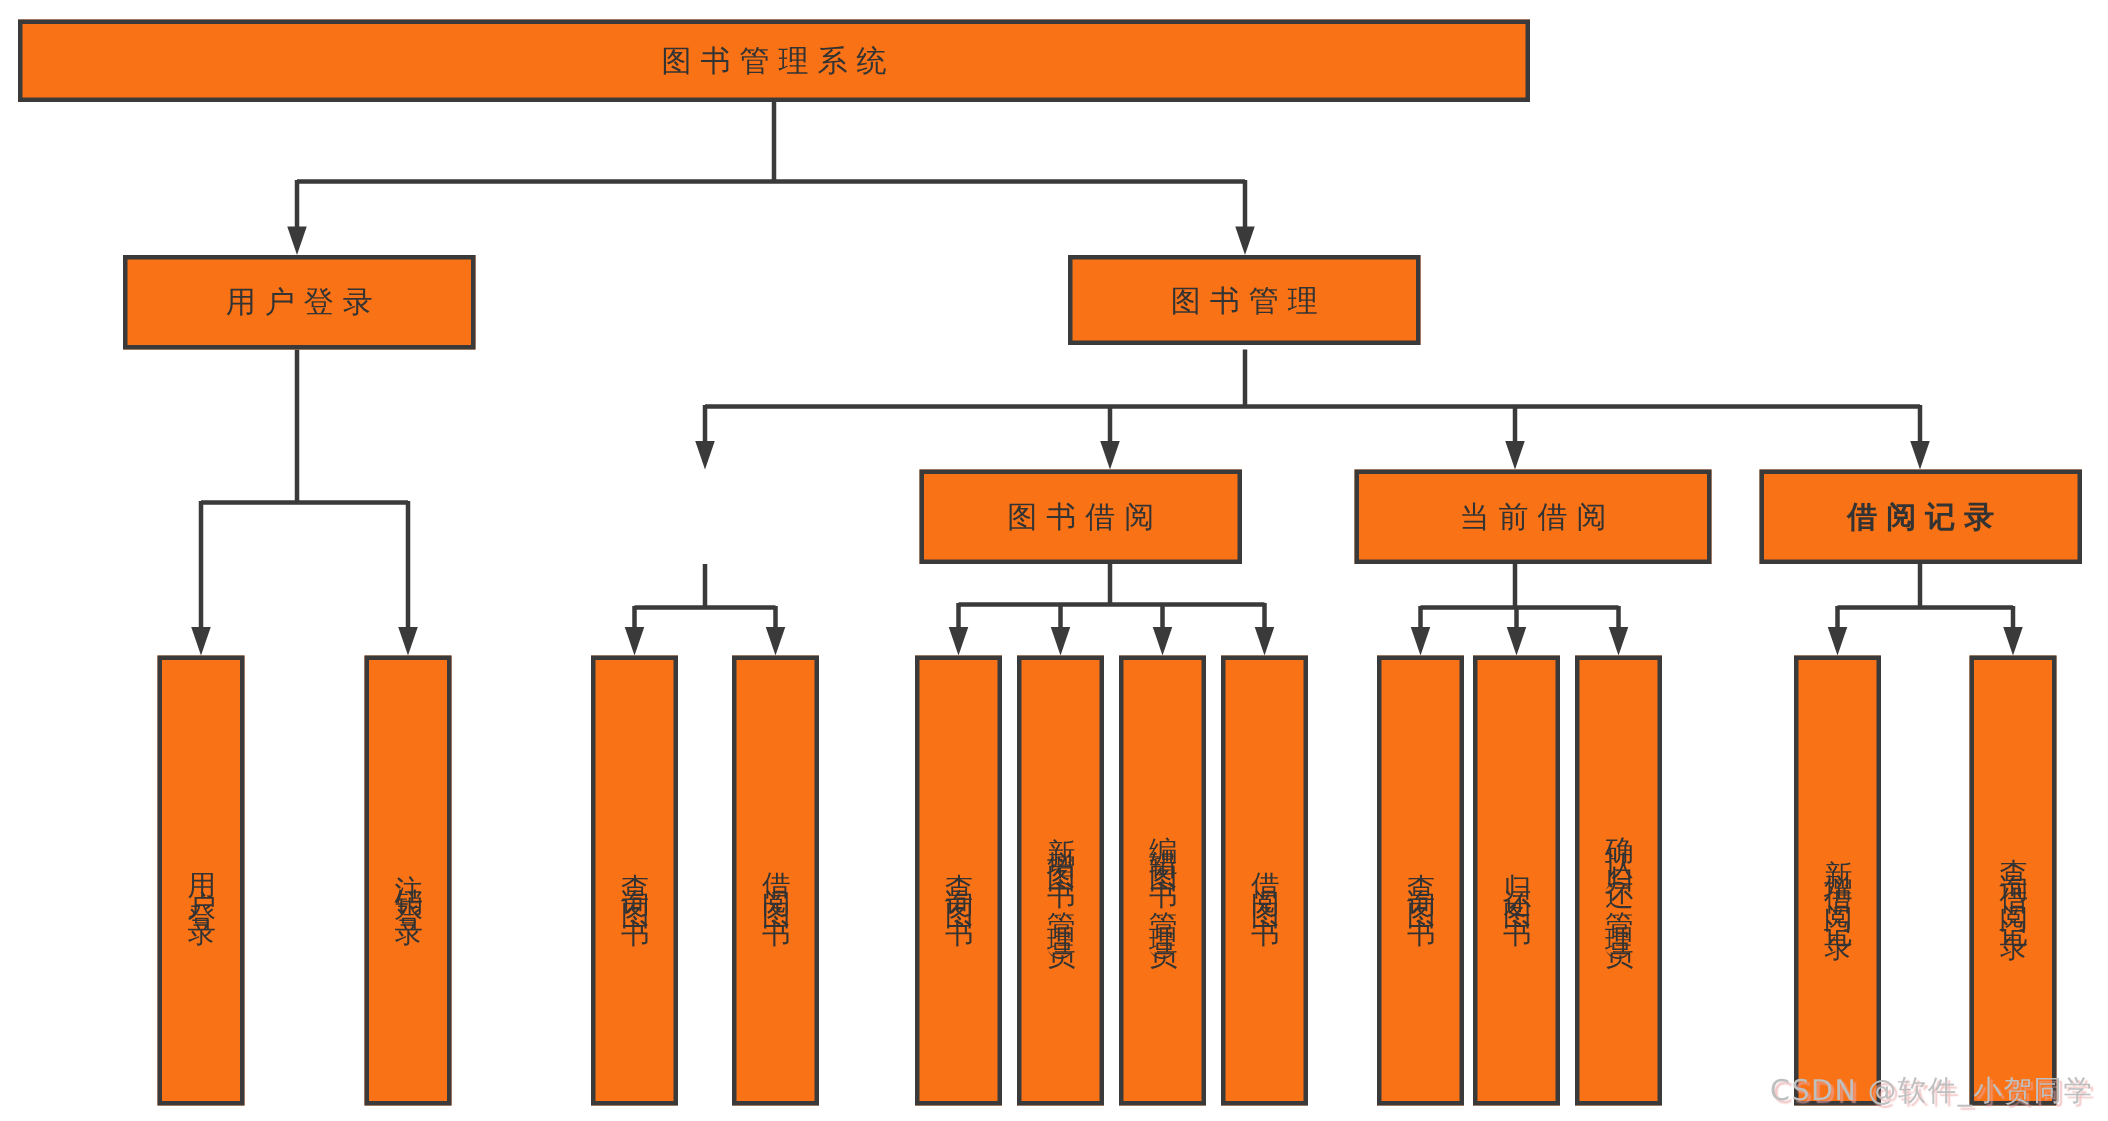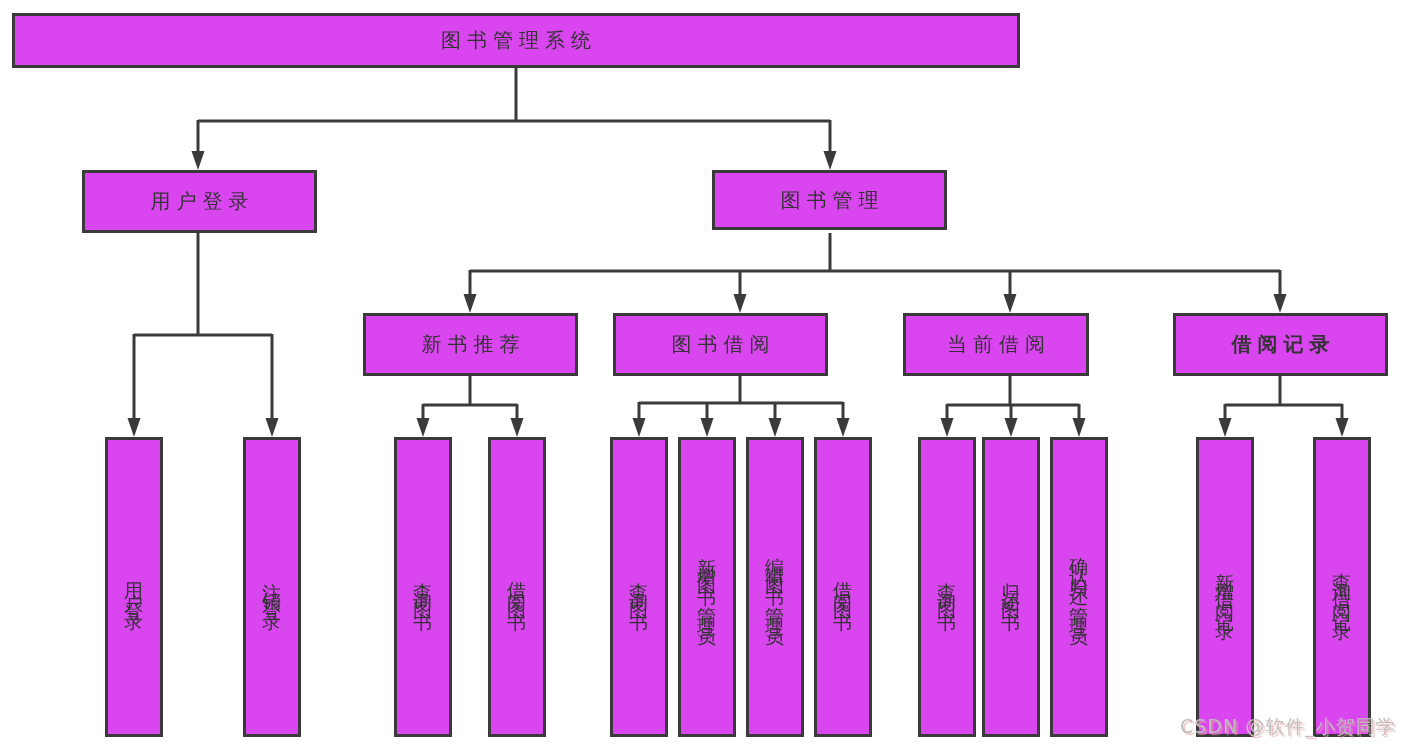--- a/index.html
+++ b/index.html
@@ -19,21 +19,21 @@
     position: absolute;
     left: 0;
     top: 0;
     width: 1405px;
     height: 747px;
   }
   .box {
     position: absolute;
     box-sizing: border-box;
     border: 3px solid #3a3a3a;
-    background: #d946ef;
+    background: #f97316;
     display: flex;
     align-items: center;
     justify-content: center;
     color: #333333;
     font-size: 20px;
     letter-spacing: 6px;
     text-indent: 6px;
     white-space: nowrap;
   }
   .box.leaf {
@@ -44,21 +44,21 @@
     text-indent: 0;
     white-space: normal;
     line-height: 1;
   }
   
   .n-root   { left: 12px;   top: 13px;  width: 1008px; height: 55px; }
   .n-login  { left: 82px;   top: 170px; width: 235px;  height: 63px; }
   .n-mgmt   { left: 712px;  top: 170px; width: 235px;  height: 60px; }
   .n-rec    { left: 363px;  top: 313px; width: 215px;  height: 63px; }
   .n-borrow { left: 613px;  top: 313px; width: 215px;  height: 63px; }
-  .n-cur    { left: 903px;  top: 313px; width: 186px;  height: 63px; }
+  .n-cur    { left: 903px;  top: 313px; width: 238px;  height: 63px; }
   .n-recd   { left: 1173px; top: 313px; width: 215px;  height: 63px; font-weight: bold; }
   .leaf     { top: 437px; width: 58px; height: 300px; }
   .l-1  { left: 105px; }
   .l-2  { left: 243px; }
   .l-3  { left: 394px; }
   .l-4  { left: 488px; }
   .l-5  { left: 610px; }
   .l-6  { left: 678px; }
   .l-7  { left: 746px; }
   .l-8  { left: 814px; }
@@ -143,21 +143,20 @@
     <polygon points="1218.5,418 1231.5,418 1225,437" stroke="none"></polygon>
     <line x1="1342" y1="404" x2="1342" y2="420"></line>
     <polygon points="1335.5,418 1348.5,418 1342,437" stroke="none"></polygon>
   </svg>
 
   <div class="box n-root">图书管理系统</div>
 
   <div class="box n-login">用户登录</div>
   <div class="box n-mgmt">图书管理</div>
 
-  <div class="box n-rec">新书推荐</div>
   <div class="box n-borrow">图书借阅</div>
   <div class="box n-cur">当前借阅</div>
   <div class="box n-recd">借阅记录</div>
 
   <div class="box leaf l-1">用户登录</div>
   <div class="box leaf l-2">注销登录</div>
 
   <div class="box leaf l-3">查询图书</div>
   <div class="box leaf l-4">借阅图书</div>
 

